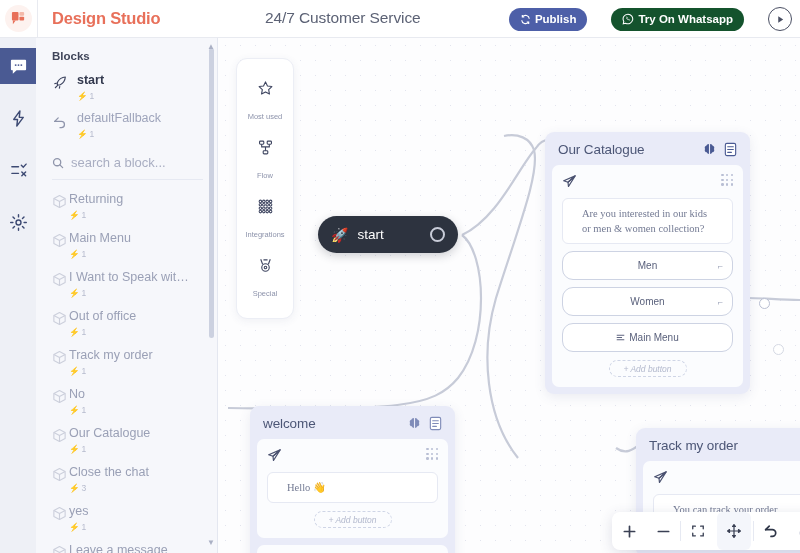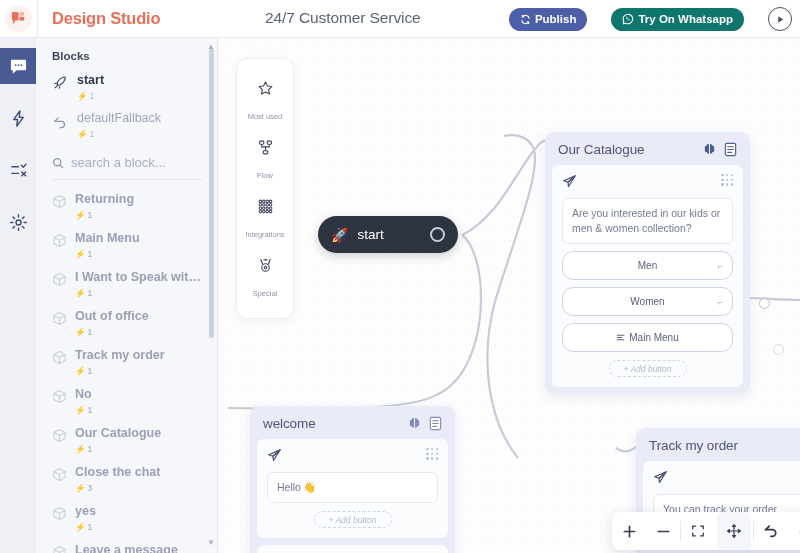--- a/index.html
+++ b/index.html
@@ -36,21 +36,21 @@
   .hdr-right {
     position: absolute; right: 8px; top: 0; height: 38px;
     display: flex; align-items: center; gap: 24px;
   }
   .btn-pill {
     height: 23px; border-radius: 12px; display: flex; align-items: center;
     gap: 4px; padding: 0 11px; font-size: 11.5px; font-weight: bold;
     color: #fff; border: none; cursor: pointer; white-space: nowrap;
   }
   .btn-publish { background: #4d5fa8; }
-  .btn-whatsapp { background: #0f766e; }
+  .btn-whatsapp { background: #14532d; }
   .btn-play {
     width: 24px; height: 24px; border-radius: 50%;
     border: 1.4px solid #4a4f63; background: #fff;
     display: flex; align-items: center; justify-content: center; cursor: pointer;
   }
 
   
   .rail {
     position: absolute; top: 38px; left: 0; width: 36px; height: 515px;
     background: #eef0f6; display: flex; flex-direction: column;
@@ -80,21 +80,21 @@
   .cnt { font-size: 8.5px; color: #b6bbcd; margin-top: 3px; display: flex; align-items: center; gap: 2px; }
 
   .search-row {
     display: flex; align-items: center; gap: 7px;
     margin: 9px 14px 0 16px; padding-bottom: 9px;
     border-bottom: 1px solid #e6e9f2;
   }
   .search-ph { font-size: 13px; color: #a9aec2; }
 
   .blk-list { padding: 9px 0 0 0; }
-  .blk-row { display: flex; gap: 8px; padding: 3px 10px 8px 16px; cursor: pointer; font-weight: bold; }
+  .blk-row { display: flex; gap: 2px; padding: 3px 10px 8px 16px; cursor: pointer; }
   .blk-ico { width: 15px; flex: 0 0 15px; padding-top: 2px; opacity: .45; }
   .blk-name {
     font-size: 12.5px; color: #9aa0b6; line-height: 15px;
     white-space: nowrap; overflow: hidden; text-overflow: ellipsis; max-width: 126px;
   }
   .panel-sb {
     position: absolute; right: 3px; top: 10px; width: 5px; height: 290px;
     background: #ccd1e0; border-radius: 3px;
   }
   .sb-arrow { position: absolute; right: 2px; font-size: 8px; color: #aab0c4; }
@@ -142,22 +142,22 @@
   .card-head {
     display: flex; align-items: center; padding: 3px 5px 8px 6px;
   }
   .card-title { font-size: 13.5px; color: #4c5676; flex: 1; letter-spacing: -.1px; }
   .card-head-ico { margin-left: 6px; cursor: pointer; }
   .card-body { background: #fbfcfe; border-radius: 7px; padding: 9px 10px 10px 10px; }
   .body-top { display: flex; align-items: flex-start; justify-content: space-between; margin-bottom: 9px; }
   .drag-dots { display: grid; grid-template-columns: repeat(3,2.4px); gap: 2.2px; cursor: grab; }
   .drag-dots i { width: 2.4px; height: 2.4px; background: #b9bfd4; border-radius: 50%; display: block; }
   .msg-box {
-    border: 1px solid #e6e9f3; border-radius: 6px; padding: 7px 9px;
-    font-size: 10.5px; color: #737a93; line-height: 15px; background: #fff;
+    border: 1px solid #e6e9f3; border-radius: 6px; padding: 7px 19px;
+    font-size: 10.5px; color: #737a93; line-height: 15px; background: #fff; font-family: Liberation Serif, serif;
   }
   .opt-btn {
     margin-top: 7px; height: 29px; border: 1.1px solid #cdd3e3; border-radius: 11px;
     background: #fff; display: flex; align-items: center; justify-content: center;
     font-size: 10px; color: #5a617c; position: relative; cursor: pointer; gap: 4px;
   }
   .opt-arrow { position: absolute; right: 9px; color: #9ba1b8; font-size: 9px; }
   .add-btn {
     margin: 8px auto 0 auto; width: 78px; height: 17px; border: 1.1px dashed #cfd5e6;
     border-radius: 9px; display: flex; align-items: center; justify-content: center;

